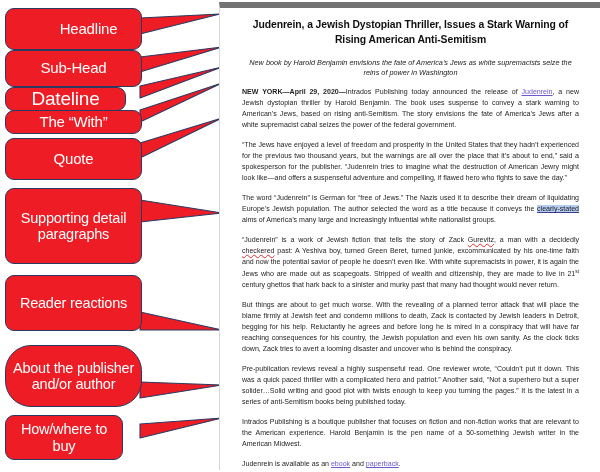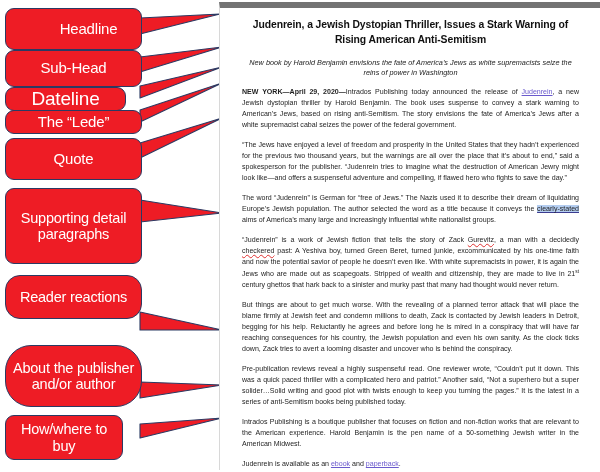--- a/index.html
+++ b/index.html
@@ -141,32 +141,32 @@
 
   <div class="callout" style="left:5px; top:50px; width:137px; height:37px; font-size:15px;">
     <span class="callout-label">Sub-Head</span>
   </div>
 
   <div class="callout" style="left:5px; top:87px; width:121px; height:24px; font-size:19px;">
     <span class="callout-label">Dateline</span>
   </div>
 
   <div class="callout" style="left:5px; top:110px; width:137px; height:24px; font-size:15px;">
-    <span class="callout-label">The “Lede”</span>
+    <span class="callout-label">The “With”</span>
   </div>
 
   <div class="callout" style="left:5px; top:138px; width:137px; height:42px; font-size:15px;">
     <span class="callout-label">Quote</span>
   </div>
 
   <div class="callout" style="left:5px; top:188px; width:137px; height:76px; font-size:14.5px;">
     <span class="callout-label">Supporting detail paragraphs</span>
   </div>
 
-  <div class="callout" style="left:5px; top:275px; width:137px; height:44px; font-size:14.5px;border-radius:15px;">
+  <div class="callout" style="left:5px; top:275px; width:137px; height:56px; font-size:14.5px;">
     <span class="callout-label">Reader reactions</span>
   </div>
 
   <div class="callout" style="left:5px; top:345px; width:137px; height:62px; font-size:14.5px;border-radius:26px;">
     <span class="callout-label">About the publisher and/or author</span>
   </div>
 
   <div class="callout" style="left:5px; top:415px; width:118px; height:45px; font-size:14.5px;">
     <span class="callout-label">How/where to buy</span>
   </div>

